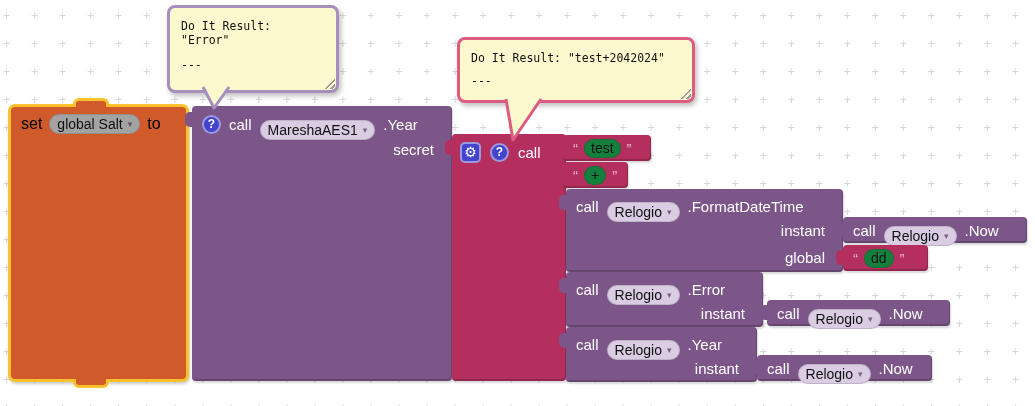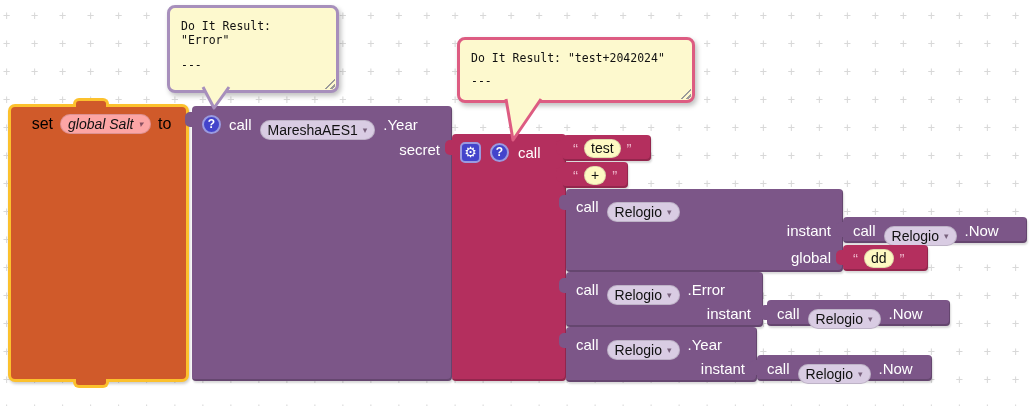--- a/index.html
+++ b/index.html
@@ -26,50 +26,50 @@
   .plug{
     position:absolute;left:-7px;top:6px;width:9px;height:15px;
     border-radius:5px 0 0 5px;z-index:1;
   }
   .pill{
     display:inline-flex;align-items:center;gap:5px;height:20px;
     padding:0 8px;border-radius:11px;color:#111;font-size:14px;white-space:nowrap;
     box-shadow:inset 0 0 0 1px rgba(0,0,0,.12);
   }
   .pill-purple{background:#d9cce3;margin-top:12px;}
-  .pill-orange{background:#fca5a5;font-style:italic;}
-  .pill-pink{background:#fef9c3;height:19px;border-radius:10px;padding:0 7px;}
+  .pill-orange{background:#a3a3a3;}
+  .pill-pink{background:#15803d;height:19px;border-radius:10px;padding:0 7px;}
   .dd-arrow{font-size:9px;color:rgba(40,10,40,.55);line-height:1;}
   .icon-help{
     width:19px;height:19px;min-width:19px;border-radius:50%;background:#4343cb;
     border:2px solid #9a9ae0;box-sizing:border-box;color:#fff;font-size:12px;font-weight:bold;
     display:inline-flex;align-items:center;justify-content:center;line-height:1;
   }
   .icon-gear{
     width:21px;height:21px;min-width:21px;border-radius:5px;background:#4343cb;
     border:2px solid #9a9ae0;box-sizing:border-box;color:#fff;font-size:14px;
     display:inline-flex;align-items:center;justify-content:center;line-height:1;
   }
   .param{
-    position:absolute;right:12px;display:flex;align-items:center;height:27px;white-space:nowrap;text-align:right;
+    position:absolute;right:18px;display:flex;align-items:center;height:27px;white-space:nowrap;text-align:right;
   }
   .quote{color:#eeb7cb;font-size:15px;line-height:1;}
   
   #set-block{
     position:absolute;left:8px;top:104px;width:181px;height:278px;
     background:#d05a2a;border:3px solid #fcc12d;border-radius:7px;
     box-sizing:border-box;z-index:2;box-shadow:1px 2px 3px rgba(0,0,0,.2);
   }
   #set-block .bump-top,#set-block .bump-bottom{
     position:absolute;left:62px;width:36px;height:9px;background:#d05a2a;
     border:3px solid #fcc12d;box-sizing:border-box;
   }
   #set-block .bump-top{top:-9px;border-bottom:none;border-radius:6px 6px 0 0;}
   #set-block .bump-bottom{bottom:-9px;border-top:none;border-radius:0 0 6px 6px;}
-  #set-block .row{padding:3px 4px 0 10px;gap:7px;justify-content:center;}
+  #set-block .row{padding:3px 4px 0 10px;gap:7px;}
   
   .bubble{
     position:absolute;background:#fdf9ce;border-radius:8px;z-index:10;
     padding:11px 10px 8px 11px;font-family:"DejaVu Sans Mono",monospace;
     font-size:11.5px;color:#111;box-shadow:2px 3px 5px rgba(0,0,0,.25);
     box-sizing:border-box;
   }
   .bubble .divider{margin-top:11px;}
   .bubble-purple{border:3px solid #a78fbc;}
   .bubble-pink{border:3px solid #dd5c82;}
@@ -155,20 +155,21 @@
   </div>
 
   <div class="blk c-purple" style="left:566px;top:189px;width:277px;height:83px;">
     <div class="plug c-purple"></div>
     <div class="row" style="padding-top:3px;">
       <span class="lbl">call</span>
       <span class="pill pill-purple">
         <span>Relogio</span>
         <span class="dd-arrow">▾</span>
       </span>
+      <span class="lbl">.FormatDateTime</span>
     </div>
     <span class="param" style="top:28px;">instant</span>
     <span class="param" style="top:55px;">global</span>
   </div>
 
   <div class="blk c-purple" style="left:843px;top:217px;width:184px;height:26px;">
     <div class="plug c-purple" style="top:5px;"></div>
     <div class="row" style="height:26px;">
       <span class="lbl">call</span>
       <span class="pill pill-purple">

